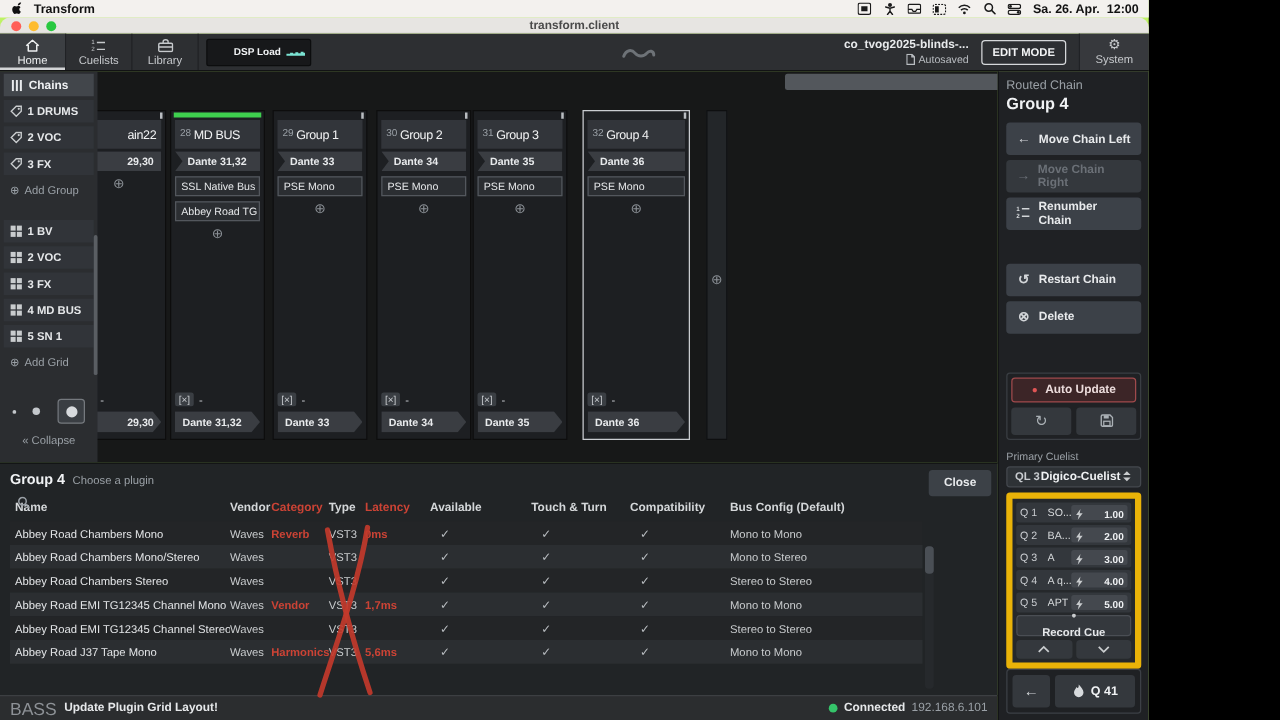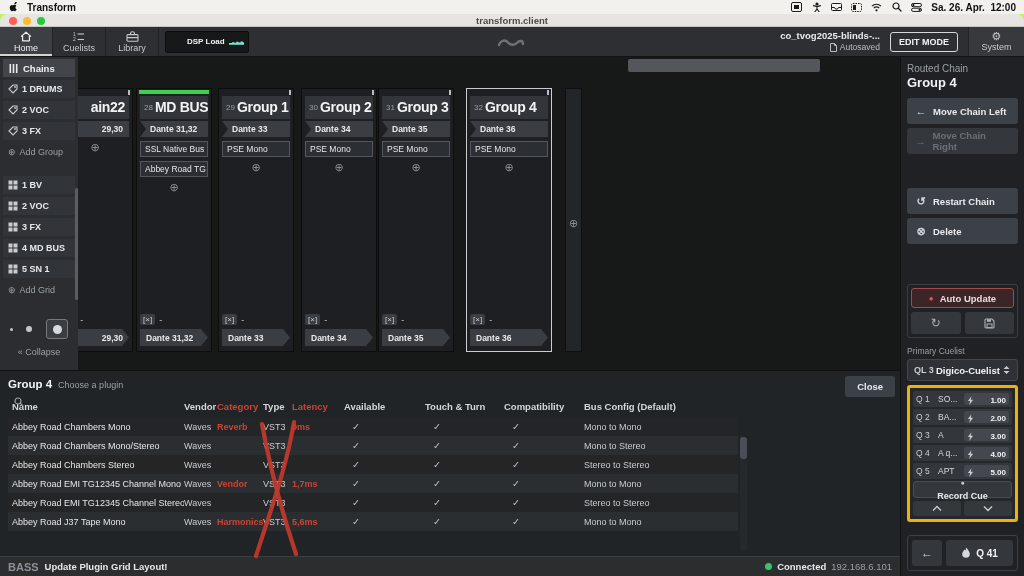--- a/index.html
+++ b/index.html
@@ -1,18 +1,18 @@
 <!DOCTYPE html>
 <html><head>
 <meta charset="utf-8">
 <style>
   * { margin:0; padding:0; box-sizing:border-box; }
   html,body { width:1024px; height:576px; overflow:hidden; background:#000;
     font-family:"Liberation Sans", sans-serif; -webkit-font-smoothing:antialiased; }
-  .screen { position:relative; width:1024px; height:576px; background:#bef264; }
+  .screen { position:relative; width:919px; height:576px; background:#bef264; }
 
   
   .menubar { height:14px; background:#f3f1ee; display:flex; align-items:center; padding:0 8px; gap:8px; }
   .menubar .app-name { font-size:10px; font-weight:700; color:#111; }
   .mb-right { margin-left:auto; display:flex; align-items:center; gap:9px; }
   .mb-ic { width:11px; height:10px; display:flex; align-items:center; justify-content:center; }
   .mb-clock { font-size:10px; font-weight:600; color:#111; white-space:pre; }
 
   
   .titlebar { height:13px; background:#e7e5e2; border-radius:8px 8px 0 0; position:relative;
@@ -73,21 +73,21 @@
     border:1px solid #0e0f10; z-index:1; display:flex; align-items:center; justify-content:center; }
   .add-strip .plus { color:#8a8f95; font-size:11px; margin-top:6px; }
   .chain { position:absolute; top:31px; height:264px; width:76px; background:#1d1f22;
     border:1px solid #0d0d0d; display:flex; flex-direction:column; z-index:1; }
   .chain.selected { border:1px solid #c9ccd0; width:86px; }
   .chain-meter { height:4px; margin:1px 2px 0; position:relative; }
   .chain-meter.green { background:#3ecf4e; }
   .chain-meter .tick { position:absolute; right:0; top:0; width:2px; height:5px; background:#b9bdc1; }
   .chain-header { margin:2px 3px 0; background:#32353a; padding:2px 4px 3px; white-space:nowrap; overflow:hidden; }
   .chain-num { font-size:8px; color:#9aa0a6; margin-right:2px; vertical-align:2px; }
-  .chain-name { font-size:14px; font-weight:700; color:#f2f3f4; letter-spacing:-0.3px; }
+  .chain-name { font-size:10px; font-weight:400; color:#f2f3f4; letter-spacing:-0.3px; }
   .io-tag { margin:2px 3px 0; background:#3a3d42; height:16px; font-size:8.5px; font-weight:600; color:#e8eaec;
     display:flex; align-items:center; padding-left:10px; white-space:nowrap; overflow:hidden;
     clip-path:polygon(0 0,100% 0,100% 100%,0 100%,6px 50%); }
   .io-tag.out { margin:0 3px 5px; height:17px; padding-left:6px;
     clip-path:polygon(0 0,calc(100% - 7px) 0,100% 50%,calc(100% - 7px) 100%,0 100%); }
   .plugin-slot { margin:4px 3px 0; background:#2b2e32; border:1px solid #53575d; height:16px; font-size:8.5px;
     color:#e6e8ea; display:flex; align-items:center; padding:0 4px; white-space:nowrap; overflow:hidden; }
   .chain-add { margin:5px auto 0; color:#8a8f95; font-size:11px; line-height:11px; }
   .chain-spacer { flex:1; }
   .chain-badge { margin:0 3px 4px; display:flex; align-items:center; gap:4px; }
@@ -113,21 +113,21 @@
     font-size:9.5px; font-weight:600; display:flex; align-items:center; justify-content:center; gap:6px; }
   .auto-update .reddot { color:#e05555; font-size:8px; }
   .au-row { display:flex; gap:4px; margin-top:4px; }
   .au-row .ibtn { flex:1; height:22px; background:#34383d; border-radius:3px; display:flex; align-items:center;
     justify-content:center; color:#aab0b5; font-size:12px; }
   .pc-label { font-size:8.5px; color:#9aa0a6; margin:8px 0 3px; }
   .ql-select { background:#2e3236; border:1px solid #44484e; border-radius:3px; height:22px; display:flex;
     align-items:center; padding:0 6px; font-size:9px; }
   .ql-slot { color:#c9ccd0; font-weight:600; }
   .ql-name { flex:1; text-align:center; color:#f0f2f4; font-weight:700; font-size:9.5px; }
-  .cue-box { border:3px solid #eab308; border-radius:3px; margin-top:4px; padding:3px; background:#25282b; }
+  .cue-box { border:5px solid #eab308; border-radius:3px; margin-top:4px; padding:3px; background:#25282b; }
   .cue-row { display:flex; height:16px; background:#33373c; border-radius:2px; margin-bottom:2px;
     align-items:center; font-size:8.5px; padding:0 3px; }
   .cue-id { color:#c9ccd0; width:22px; }
   .cue-name { flex:1; color:#d6d9db; overflow:hidden; white-space:nowrap; }
   .cue-chip { background:#44484e; border-radius:2px; height:12px; display:flex; align-items:flex-end; gap:16px;
     padding:0 3px; color:#f0f2f4; font-weight:700; font-size:8px; }
   .record-btn { height:17px; background:#34383d; border:1px solid #4a4e54; border-radius:3px; margin:2px 0 3px;
     display:flex; align-items:center; justify-content:center; gap:5px; font-size:9px; font-weight:600; color:#e6e8ea;flex-direction:column; }
   .record-btn .rdot { font-size:7px; color:#c9ccce; }
   .updown-row { display:flex; gap:3px; }
@@ -158,21 +158,21 @@
   .trow:not(.head):nth-child(even) { background:#2b2e31; }
   .cell-name { color:#e4e6e8; white-space:nowrap; overflow:hidden; }
   .red { color:#cb4335 !important; font-weight:600; }
   .chk { color:#b7bbbf; font-size:9.5px; padding-left:8px; }
   .tbl-scroll { position:absolute; left:740px; top:66px; width:7px; height:114px; background:#26292c; border-radius:3px; }
   .tbl-thumb { width:7px; height:22px; background:#4a4f55; border-radius:3px; }
 
   
   .statusbar { height:20px; background:#2b2d2f; border-top:1px solid #3c3f42; display:flex; align-items:center;
     padding:0 8px; gap:6px; }
-  .sb-prefix { font-size:11px; font-weight:700; color:#8d9196;text-align:right; }
+  .sb-prefix { font-size:14px; font-weight:400; color:#8d9196;text-align:right; }
   .sb-msg { font-size:9.5px; font-weight:600; color:#e6e8ea; }
   .sb-right { margin-left:auto; display:flex; align-items:center; gap:5px; }
   .conn-dot { width:7px; height:7px; border-radius:50%; background:#35c46a; }
   .conn-label { font-size:9.5px; font-weight:600; color:#e6e8ea; }
   .conn-ip { font-size:9.5px; color:#9aa0a6; }
 
   
   .annot { position:absolute; left:248px; top:418px; width:64px; height:142px; z-index:50; pointer-events:none; }
 </style>
 </head>
@@ -612,20 +612,29 @@
       <div class="rp-title">Group 4</div>
       <div id="rp-btns1">
           <div class="rp-btn">
             <span class="ic">←</span>
             <span>Move Chain Left</span>
           </div>
           <div class="rp-btn disabled">
             <span class="ic">→</span>
             <span>Move Chain Right</span>
           </div>
+          <div class="rp-btn">
+            <span class="ic"><svg width="11" height="11" viewBox="0 0 11 11">
+                <text x="0" y="4.5" font-size="5" fill="#d2d5d8" font-family="sans-serif">1</text>
+                <path d="M4.5 3 H10.5" stroke="#d2d5d8" stroke-width="1.2"></path>
+                <text x="0" y="10.5" font-size="5" fill="#d2d5d8" font-family="sans-serif">2</text>
+                <path d="M4.5 9 H10.5" stroke="#d2d5d8" stroke-width="1.2"></path>
+              </svg></span>
+            <span>Renumber Chain</span>
+          </div>
         </div>
       <div class="rp-gap"></div>
       <div id="rp-btns2">
           <div class="rp-btn">
             <span class="ic">↺</span>
             <span>Restart Chain</span>
           </div>
           <div class="rp-btn">
             <span class="ic">⊗</span>
             <span>Delete</span>

